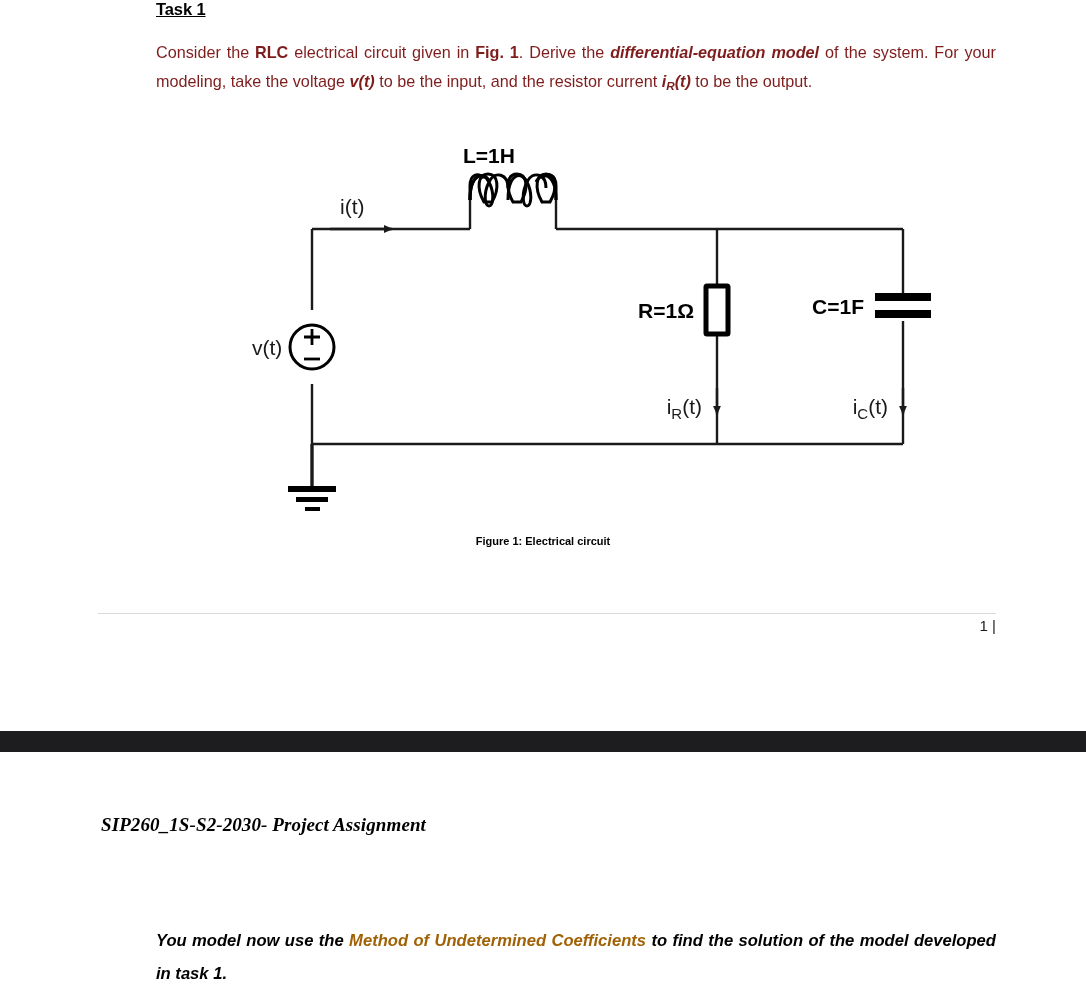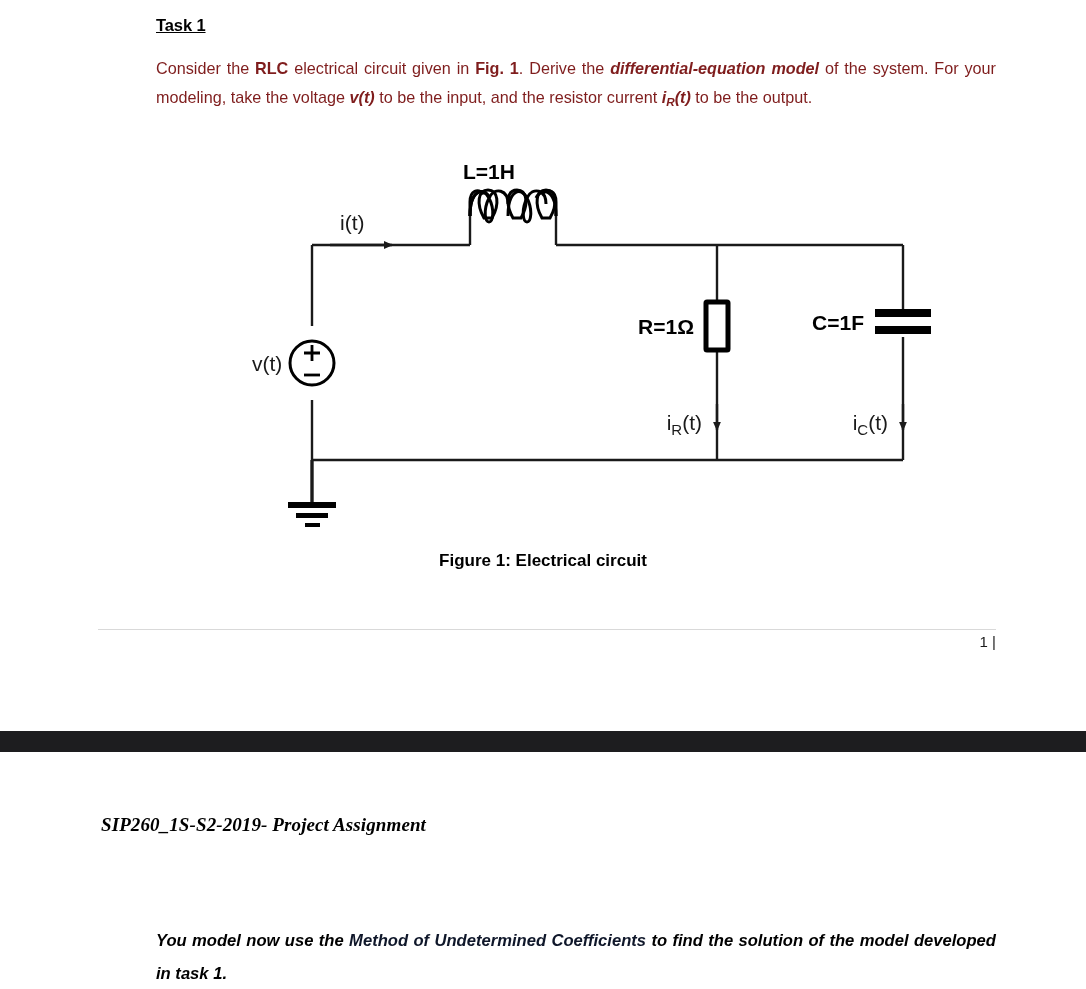--- a/index.html
+++ b/index.html
@@ -16,21 +16,20 @@
     overflow: hidden;
   }
 
   
   #page-one {
     position: absolute;
     left: 0; top: 0;
     width: 1086px;
     height: 731px;
     background: #ffffff;
-    margin-top: 16px;
   }
 
   .task-title {
     position: absolute;
     left: 156px;
     top: 0px;
     font-size: 16.5px;
     font-weight: bold;
     text-decoration: underline;
     letter-spacing: -0.1px;
@@ -60,21 +59,21 @@
     height: 400px;
   }
   #circuit-svg { display: block; }
 
   .fig-caption {
     position: absolute;
     left: 0;
     top: 535px;
     width: 1086px;
     text-align: center;
-    font-size: 17px;
+    font-size: 11px;
     font-weight: bold;
   }
 
   
   .footer-rule {
     position: absolute;
     left: 98px;
     top: 613px;
     width: 898px;
     height: 1px;
@@ -127,21 +126,21 @@
     left: 156px;
     top: 172px;
     width: 840px;
     font-size: 16.6px;
     line-height: 33px;
     font-weight: bold;
     font-style: italic;
     text-align: justify;
     text-justify: inter-word;
   }
-  .accent-blue { color: #0f172a; font-style: italic; }
+  .accent-blue { color: #a16207; font-style: italic; }
 
   
   .c-label      { font-family: "Liberation Sans", sans-serif; font-size: 21px; fill: #1a1a1a; }
   .c-label-bold { font-family: "Liberation Sans", sans-serif; font-size: 21px; font-weight: bold; fill: #000000; }
   .c-sub        { font-size: 15px; }
 </style>
 </head>
 <body>
 
 <div id="page-one">
@@ -255,16 +254,16 @@
 
   <div class="fig-caption">Figure 1: Electrical circuit</div>
 
   <div class="footer-rule"></div>
   <div class="page-number">1 |</div>
 </div>
 
 <div id="page-break-band"></div>
 
 <div id="page-two">
-  <div class="doc-header">SIP260_1S-S2-2019- Project Assignment</div>
+  <div class="doc-header">SIP260_1S-S2-2030- Project Assignment</div>
 
   <div class="page2-body"><span>You model now use the </span><span class="accent-blue">Method of Undetermined Coefficients</span><span> to find the solution of the model developed in task 1.</span></div>
 </div>
 
 </body></html>

